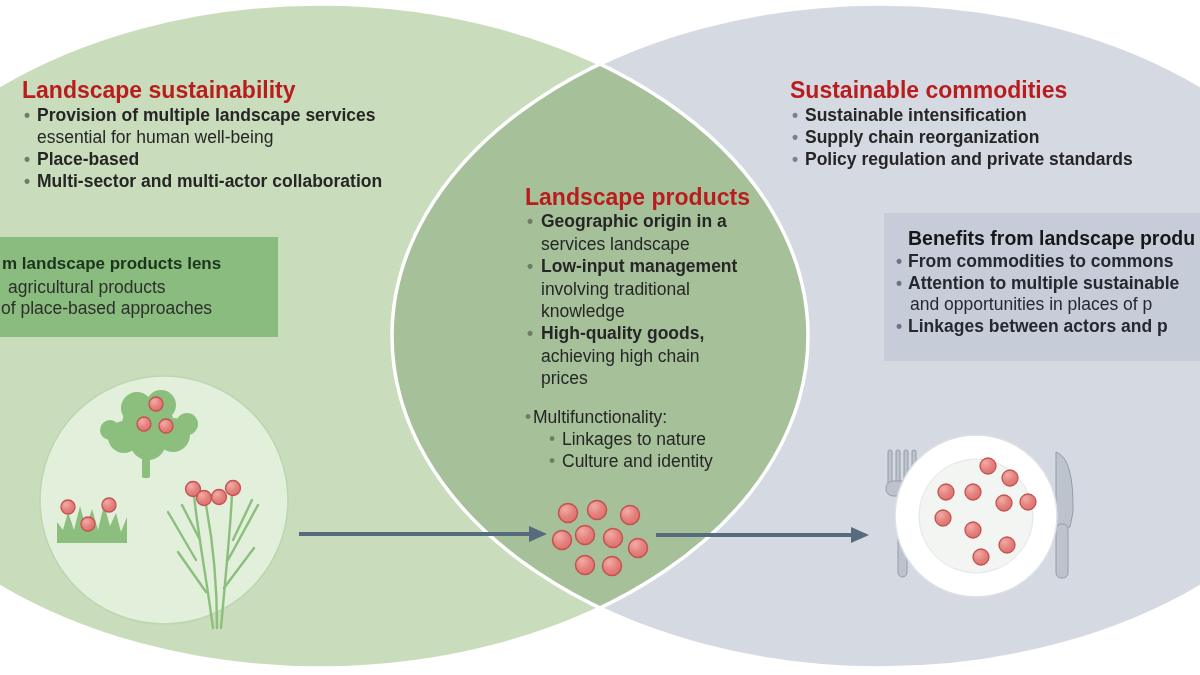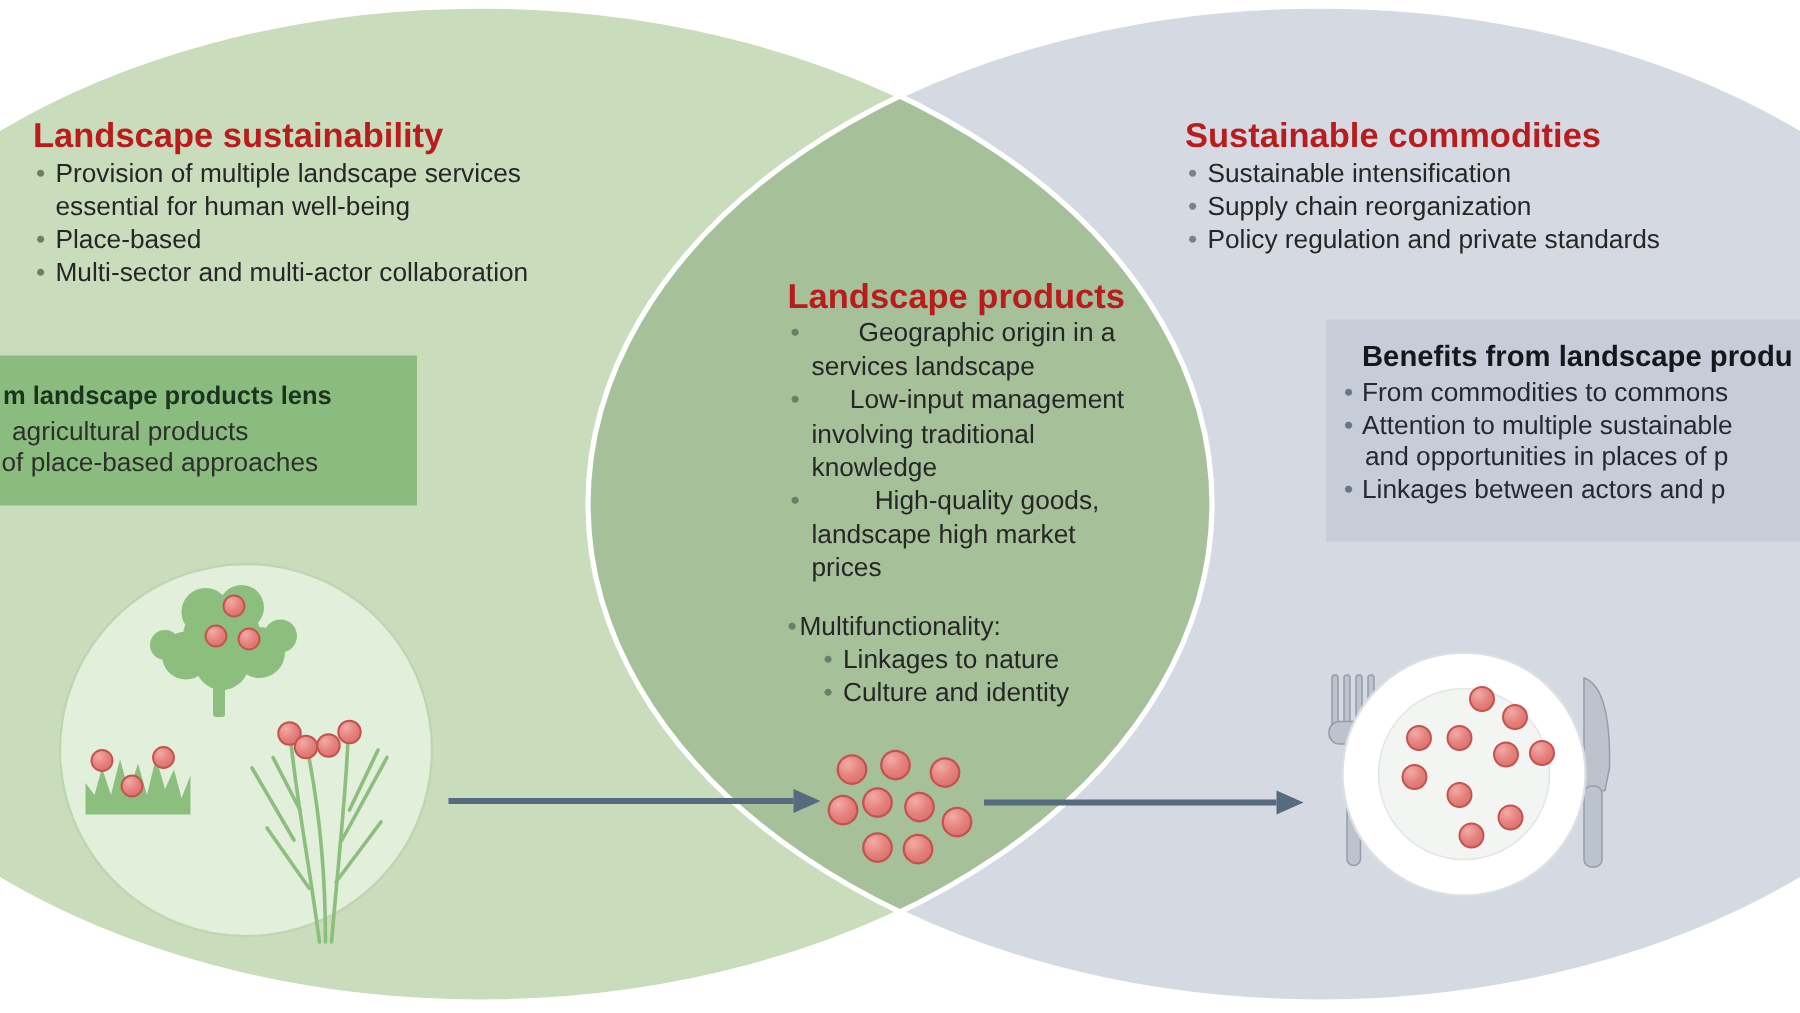--- a/index.html
+++ b/index.html
@@ -4,31 +4,31 @@
 <style>
   html,body{margin:0;padding:0;background:#ffffff;}
   .stage{position:relative;width:1200px;height:675px;overflow:hidden;background:#ffffff;
          font-family:"Liberation Sans",sans-serif;}
   .stage svg{position:absolute;left:0;top:0;}
 
   
   .sec{position:absolute;font-size:17.5px;line-height:22px;color:#262626;}
   .sec .h{font-size:23px;line-height:24px;font-weight:700;color:#b91c1c;margin-bottom:2px;}
   .line{white-space:nowrap;}
-  .li{position:relative;padding-left:15px;}
+  .li{position:relative;padding-left:15px;font-weight:bold;}
   .li::before{content:"\2022";position:absolute;left:2px;top:0;color:#6e7d68;}
   .cont{padding-left:15px;}
   .gray .li::before{color:#78818f;}
 
   .sec-left{left:22px;top:78px;width:440px;}
   .sec-right{left:790px;top:78px;width:420px;}
 
   .sec-mid{left:525px;top:152px;width:250px;margin-top:34px;}
   .sec-mid .line{line-height:22.4px;}
-  .sec-mid .li{padding-left:16px;text-align:center;}
+  .sec-mid .li{padding-left:16px;}
   .sec-mid .cont{padding-left:16px;}
   .mf{position:relative;padding-left:8px;margin-top:16px;}
   .mf::before{content:"\2022";position:absolute;left:0;top:0;color:#6e7d68;}
   .sub{position:relative;padding-left:37px;}
   .sub::before{content:"\2022";position:absolute;left:24px;top:0;color:#6e7d68;}
 
   
   .box-left{position:absolute;left:-32px;top:237px;width:310px;height:100px;background:#8bbc7f;
             box-sizing:border-box;padding:16px 0 0 34px;font-size:17.5px;line-height:21px;color:#2c2f2a;}
   .box-left .h{font-size:17px;line-height:22px;font-weight:700;color:#1c331c;margin-bottom:2px;}
@@ -192,21 +192,21 @@
   </div>
 
   <div class="sec sec-mid">
     <div class="h line">Landscape products</div>
     <div class="line li">Geographic origin in a</div>
     <div class="line cont">services landscape</div>
     <div class="line li">Low-input management</div>
     <div class="line cont">involving traditional</div>
     <div class="line cont">knowledge</div>
     <div class="line li">High-quality goods,</div>
-    <div class="line cont">landscape high market</div>
+    <div class="line cont">achieving high chain</div>
     <div class="line cont">prices</div>
     <div class="line mf">Multifunctionality:</div>
     <div class="line sub">Linkages to nature</div>
     <div class="line sub">Culture and identity</div>
   </div>
 
   <div class="sec sec-right gray">
     <div class="h line">Sustainable commodities</div>
     <div class="line li">Sustainable intensification</div>
     <div class="line li">Supply chain reorganization</div>

